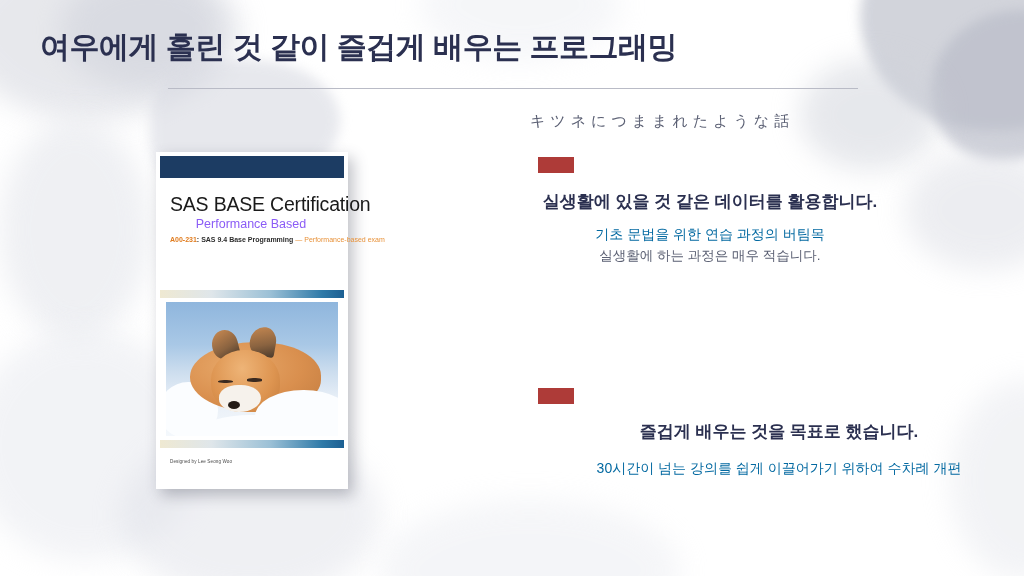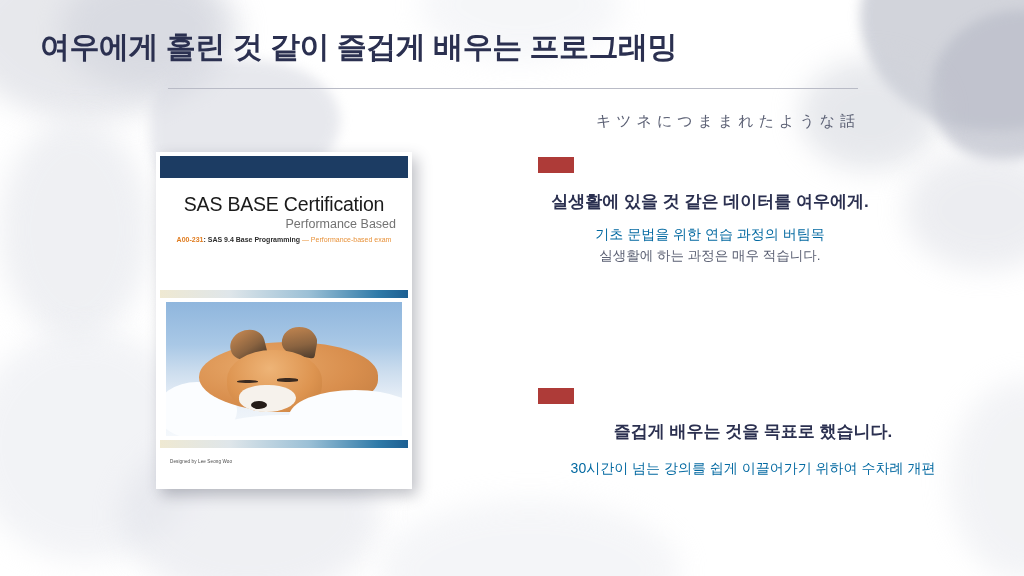--- a/index.html
+++ b/index.html
@@ -49,34 +49,33 @@
   #title-rule {
     position: absolute;
     left: 168px; top: 88px;
     width: 690px; height: 1px;
     background: #b9bbc6;
   }
 
   
   #subtitle-jp {
     position: absolute;
-    left: 548px; top: 112px;
+    left: 530px; top: 112px;
     width: 360px;
-    text-align: center;
     font-family: Liberation Mono, monospace;
     font-size: 15px;
     color: #5a5f73;
     letter-spacing: 5px;
   }
 
   
   #book-cover {
     position: absolute;
     left: 156px; top: 152px;
-    width: 256px; height: 337px;
+    width: 192px; height: 337px;
     background: #ffffff;
     box-shadow: 5px 6px 14px rgba(60,64,82,0.33);
   }
   .book-topband {
     height: 22px;
     background: #1c3c63;
     margin: 4px 4px 0 4px;
   }
   .book-titlearea {
     padding: 16px 14px 0 14px;
@@ -86,22 +85,22 @@
   #book-title {
     font-size: 19.5px;
     color: #1a1a1a;
     letter-spacing: -0.2px;
     text-align: center;
     line-height: 1.1;
     white-space: nowrap;
   }
   #book-subtitle {
     font-size: 12.5px;
-    color: #737373;
-    text-align: right;
+    color: #8b5cf6;
+    text-align: center;
     margin-top: 2px;
     padding-right: 2px;
   }
   #book-examline {
     font-size: 7px;
     text-align: center;
     margin-top: 5px;
     white-space: nowrap;
     color: #e8923a;
   }
@@ -271,24 +270,24 @@
       <div class="snow-mound snow-c"></div>
     </div>
 
     <div class="band-grad" style="margin-top:4px;"></div>
 
     <div id="book-credit">Designed by Lee Seong Woo</div>
   </div>
 
   <div class="accent-bar" style="left:538px; top:157px;"></div>
   <div class="text-block center" style="left:530px; top:190px; width:360px;">
-    <div class="tb-head">실생활에 있을 것 같은 데이터를 여우에게.</div>
+    <div class="tb-head">실생활에 있을 것 같은 데이터를 활용합니다.</div>
     <div class="tb-sub" style="margin-top:9px;">기초 문법을 위한 연습 과정의 버팀목</div>
     <div class="tb-note">실생활에 하는 과정은 매우 적습니다.</div>
   </div>
 
   <div class="accent-bar" style="left:538px; top:388px;"></div>
-  <div class="text-block center" style="left:518px; top:420px; width:470px;">
+  <div class="text-block center" style="left:544px; top:420px; width:470px;">
     <div class="tb-head">즐겁게 배우는 것을 목표로 했습니다.</div>
     <div class="tb-sub" style="margin-top:13px;">30시간이 넘는 강의를 쉽게 이끌어가기 위하여 수차례 개편</div>
   </div>
 
 </div>
 
 </body></html>

